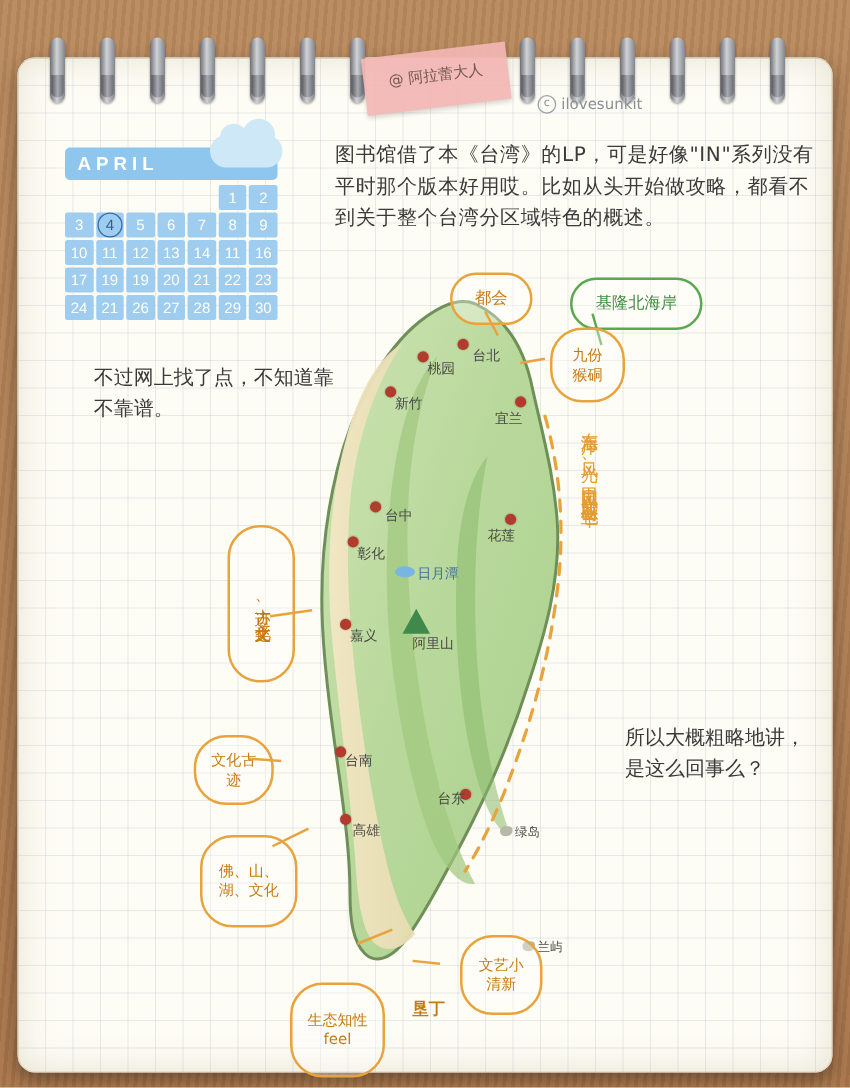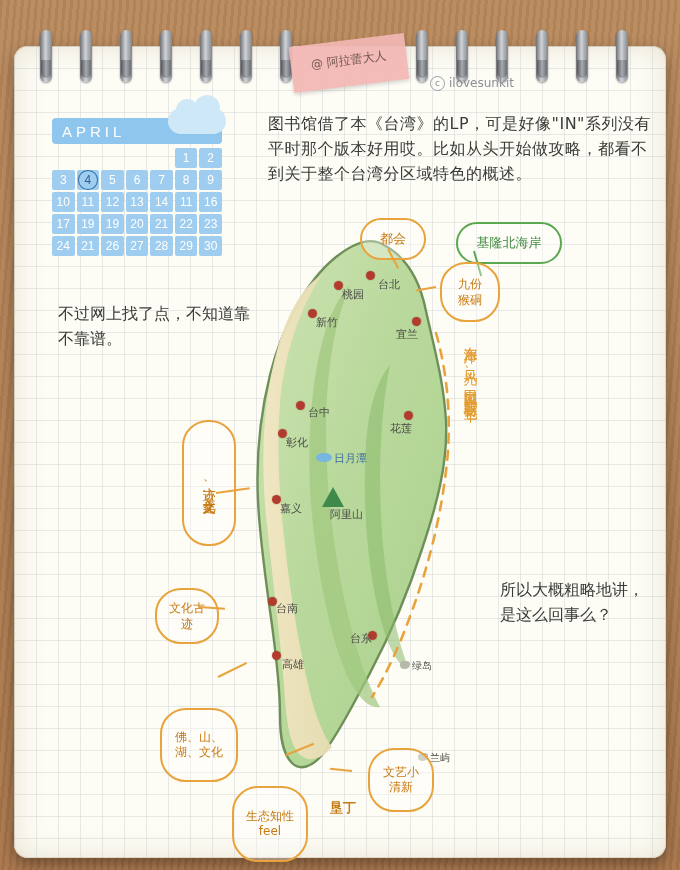--- a/index.html
+++ b/index.html
@@ -65,21 +65,21 @@
   }
   .handle2 .at{
     display:inline-block;width:13px;height:13px;border-radius:50%;
     border:1px solid #9aa0a7;text-align:center;line-height:12px;font-size:9px;margin-right:4px;
     vertical-align:middle;
   }
   
   .calendar{position:absolute;left:52px;top:118px;width:170px;}
   .cal-head{
     position:relative;height:26px;background:#8ec6ee;border-radius:4px;
-    color:#fff;font-weight:normal;letter-spacing:4px;font-size:15px;
+    color:#fff;font-weight:bold;letter-spacing:4px;font-size:15px;
     display:flex;align-items:center;padding-left:10px;
     font-family:"Liberation Sans",sans-serif;
   }
   .cloud{
     position:absolute;right:-4px;top:-10px;width:58px;height:26px;
     background:#cfe8f8;border-radius:14px;
   }
   .cloud:before{content:"";position:absolute;left:8px;top:-9px;width:22px;height:22px;border-radius:50%;background:#cfe8f8;}
   .cloud:after{content:"";position:absolute;left:26px;top:-13px;width:26px;height:26px;border-radius:50%;background:#cfe8f8;}
   .cal-grid{display:grid;grid-template-columns:repeat(7,1fr);gap:2px;margin-top:4px;}
@@ -93,21 +93,21 @@
   .cal-cell.circled:after{
     content:"";position:absolute;left:1px;top:0px;right:1px;bottom:0px;
     border:1.6px solid #2f6ea8;border-radius:50%;
   }
   
   .hw{
     position:absolute;color:#3a3a38;line-height:1.55;
     font-family:"DejaVu Sans","Liberation Sans",sans-serif;
   }
   .note-top{left:268px;top:112px;width:390px;font-size:16px;letter-spacing:.5px;}
-  .note-mid{left:58px;top:302px;width:200px;font-size:16px;}
+  .note-mid{left:58px;top:290px;width:200px;font-size:16px;padding-left:17px;}
   .note-right{left:500px;top:578px;width:150px;font-size:16px;}
   
   .map-wrap{position:absolute;left:230px;top:215px;width:280px;height:600px;}
   .map-svg{position:absolute;left:0;top:0;}
   .city-dot{position:absolute;width:9px;height:9px;border-radius:50%;background:#b33b2e;box-shadow:0 0 0 1px rgba(0,0,0,.08);}
   .city-label{position:absolute;font-size:11px;color:#4a4a46;white-space:nowrap;}
   .lake{position:absolute;font-size:11px;color:#3d6e9e;white-space:nowrap;}
   .lake-shape{position:absolute;width:16px;height:9px;border-radius:50%;background:#77b6e0;}
   .mount{position:absolute;width:0;height:0;border-left:11px solid transparent;border-right:11px solid transparent;border-bottom:20px solid #3f8a4a;}
   .mount-label{position:absolute;font-size:11px;color:#4a4a46;}
@@ -307,21 +307,21 @@
   <div class="lead" style="left:436px;top:286px;width:20px;transform:rotate(170deg)"></div>
 
   <div class="bubble vert" style="left:182px;top:420px;width:34px;height:110px;">古迹、文化之类</div>
   <div class="lead" style="left:216px;top:492px;width:34px;transform:rotate(-8deg)"></div>
 
   <div class="bubble" style="left:155px;top:588px;width:44px;height:40px;font-size:12px;">
     <span style="white-space:pre-line">文化古迹</span>
   </div>
   <div class="lead" style="left:199px;top:606px;width:26px;transform:rotate(4deg)"></div>
 
-  <div class="bubble" style="left:160px;top:668px;width:58px;height:58px;font-size:12px;margin-top:40px;">
+  <div class="bubble" style="left:160px;top:668px;width:58px;height:58px;font-size:12px;">
     <span style="white-space:pre-line;line-height:1.25">佛、山、湖、文化</span>
   </div>
   <div class="lead" style="left:218px;top:676px;width:32px;transform:rotate(-26deg)"></div>
 
   <div class="bubble" style="left:232px;top:786px;width:56px;height:60px;font-size:12px;">
     <span style="white-space:pre-line;line-height:1.25">生态知性feel</span>
   </div>
   <div class="lead" style="left:286px;top:754px;width:30px;transform:rotate(-22deg)"></div>
 
   <div class="bubble" style="left:368px;top:748px;width:46px;height:48px;font-size:12px;">

